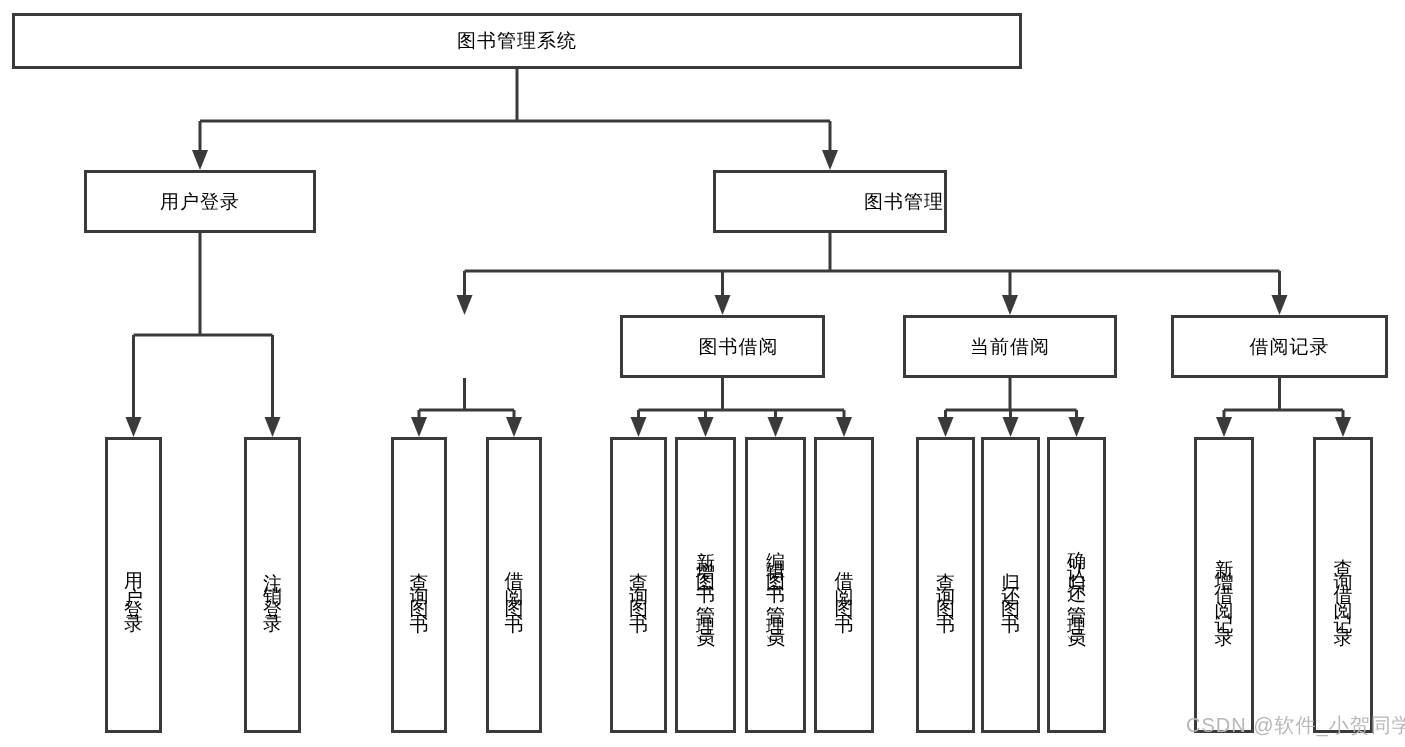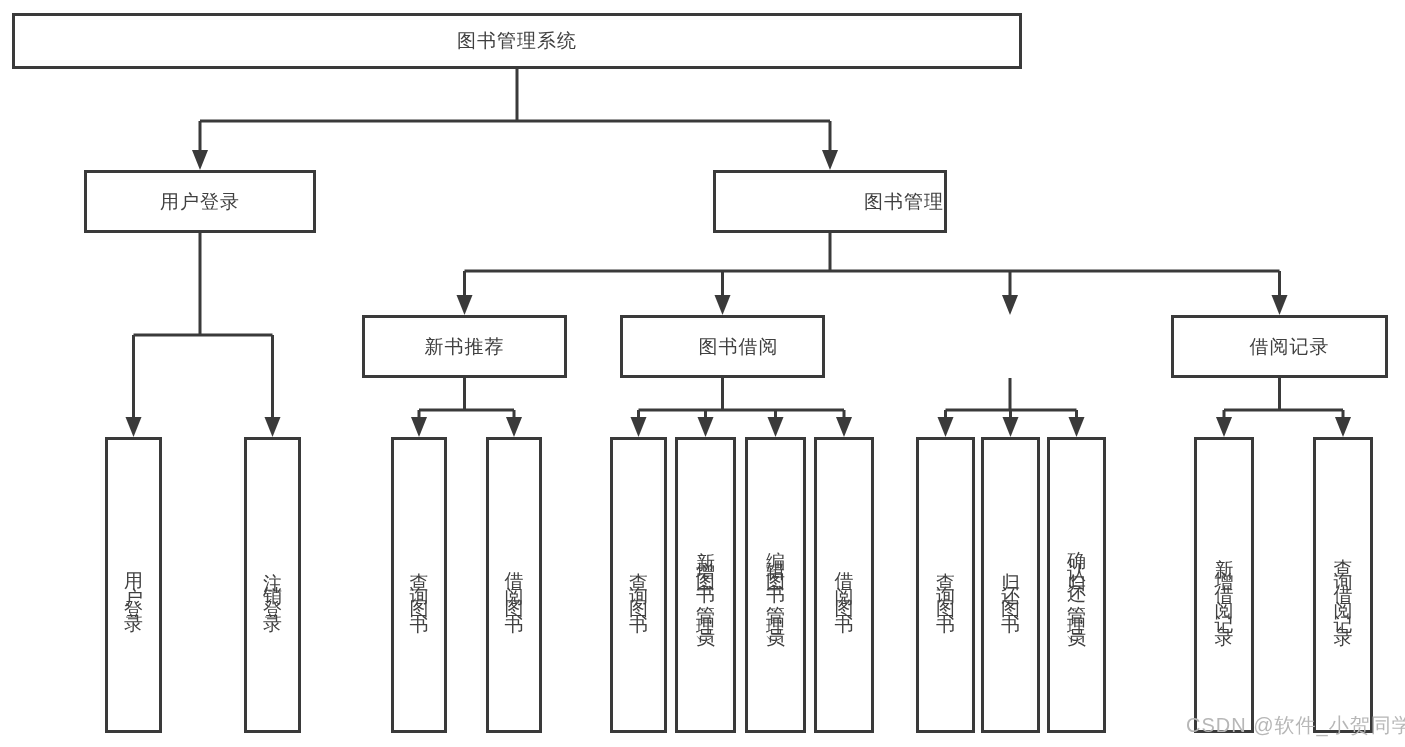--- a/index.html
+++ b/index.html
@@ -10,21 +10,21 @@
     font-family:"Liberation Sans","DejaVu Sans",sans-serif;
     overflow:hidden;
   }
   #wires{position:absolute;left:0;top:0;z-index:0;}
   .box{
     position:absolute;
     box-sizing:border-box;
     background:#ffffff;
     border:3px solid #3a3a3a;
     display:flex;align-items:center;justify-content:center;
-    color:#404040;
+    color:#000000;
     z-index:1;
   }
   .hbox{font-size:19px;letter-spacing:1px;}
   .vbox span{
     writing-mode:vertical-rl;
     text-orientation:mixed;
     font-size:19px;
     letter-spacing:14px;
     white-space:nowrap;
   }
@@ -106,25 +106,25 @@
     <span>图书管理系统</span>
   </div>
 
   <div class="box hbox n-user-login">
     <span>用户登录</span>
   </div>
   <div class="box hbox n-book-mgmt">
     <span>图书管理</span>
   </div>
 
-  <div class="box hbox n-new-book-rec">
-    <span>新书推荐</span>
-  </div>
   <div class="box hbox n-book-borrow">
     <span>图书借阅</span>
+  </div>
+  <div class="box hbox n-current-borrow">
+    <span>当前借阅</span>
   </div>
   <div class="box hbox n-borrow-record">
     <span>借阅记录</span>
   </div>
 
   <div class="box vbox leaf n-leaf-user-login">
     <span>用户登录</span>
   </div>
   <div class="box vbox leaf n-leaf-logout">
     <span>注销登录</span>

